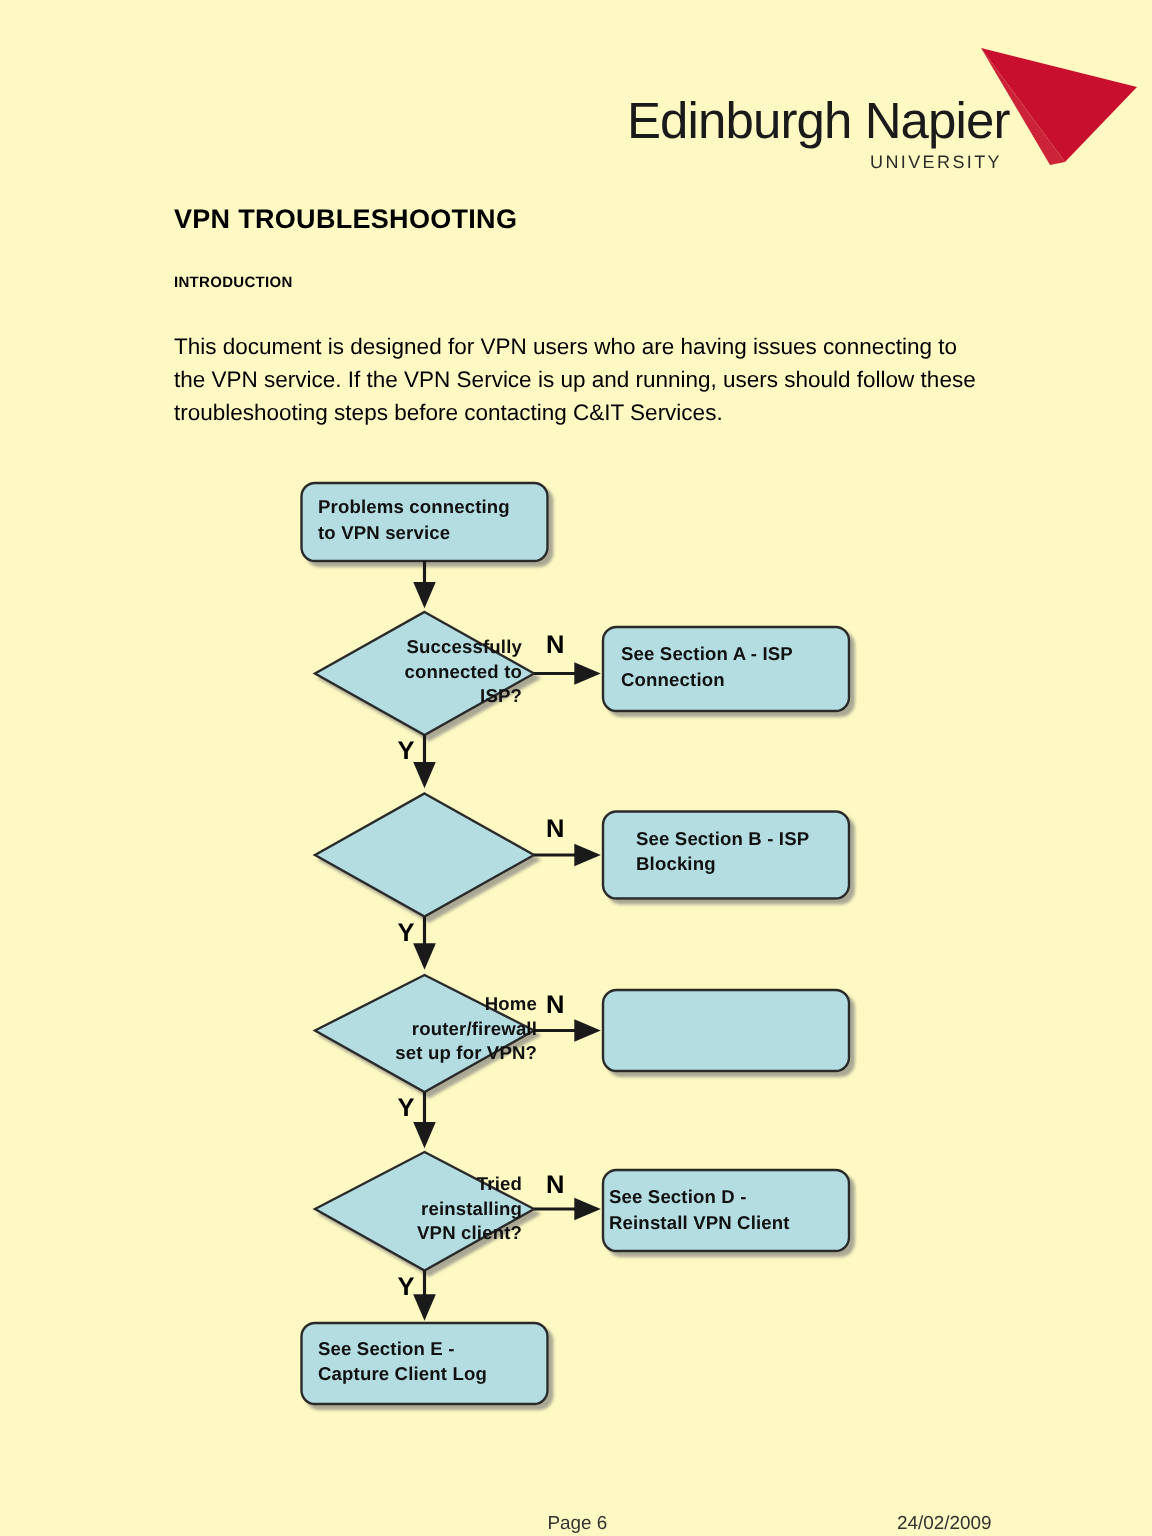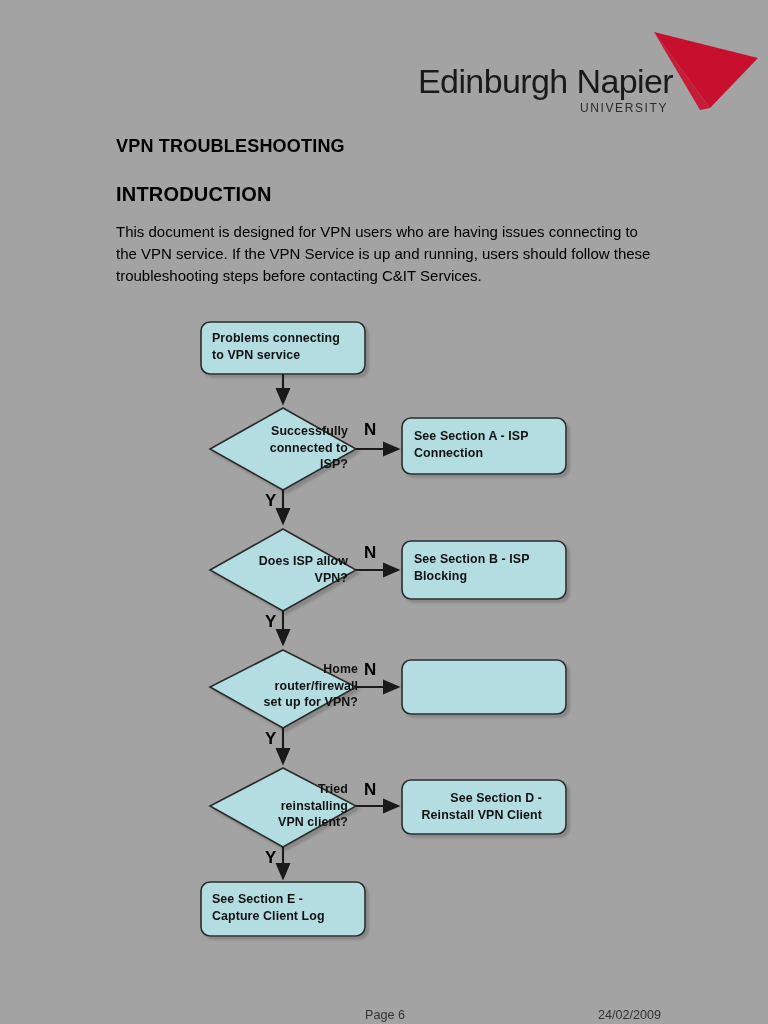--- a/index.html
+++ b/index.html
@@ -13,21 +13,21 @@
     position: relative;
     overflow: hidden;
     font-family: "Liberation Sans", sans-serif;
     color: #000000;
     -webkit-font-smoothing: antialiased;
   }
 
   .page {
     position: absolute;
     inset: 0;
-    background: #a3a3a3;
+    background: #fef9c3;
   }
 
   
   .logo {
     position: absolute;
     left: 418px;
     top: 26px;
     width: 330px;
     height: 96px;
   }
@@ -73,21 +73,21 @@
     left: 116px;
     top: 136px;
     font-size: 18px;
     font-weight: bold;
     letter-spacing: 0.2px;
   }
   .doc-subtitle {
     position: absolute;
     left: 116px;
     top: 183px;
-    font-size: 20px;
+    font-size: 10px;
     font-weight: bold;
     letter-spacing: 0.2px;
   }
   .doc-intro {
     position: absolute;
     left: 116px;
     top: 221px;
     width: 545px;
     font-size: 15px;
     line-height: 22px;
@@ -223,47 +223,43 @@
     <div>connected to</div>
     <div>ISP?</div>
   </div>
   <div class="edge-label" style="left:364px; top:421px;">N</div>
   <div class="edge-label" style="left:265px; top:492px;">Y</div>
   <div class="node-text" style="left:414px; top:428px; width:148px;">
     <div>See Section A - ISP</div>
     <div>Connection</div>
   </div>
 
-  <div class="node-text center" style="left:218px; top:553px; width:130px;">
-    <div>Does ISP allow</div>
-    <div>VPN?</div>
-  </div>
   <div class="edge-label" style="left:364px; top:544px;">N</div>
   <div class="edge-label" style="left:265px; top:613px;">Y</div>
-  <div class="node-text" style="left:414px; top:551px; width:148px;">
+  <div class="node-text" style="left:424px; top:551px; width:148px;">
     <div>See Section B - ISP</div>
     <div>Blocking</div>
   </div>
 
   <div class="node-text center" style="left:208px; top:661px; width:150px;">
     <div>Home</div>
     <div>router/firewall</div>
     <div>set up for VPN?</div>
   </div>
   <div class="edge-label" style="left:364px; top:661px;">N</div>
   <div class="edge-label" style="left:265px; top:730px;">Y</div>
 
   <div class="node-text center" style="left:218px; top:781px; width:130px;">
     <div>Tried</div>
     <div>reinstalling</div>
     <div>VPN client?</div>
   </div>
   <div class="edge-label" style="left:364px; top:781px;">N</div>
   <div class="edge-label" style="left:265px; top:849px;">Y</div>
-  <div class="node-text" style="left:390px; top:790px; width:152px;text-align:right;">
+  <div class="node-text" style="left:406px; top:790px; width:152px;">
     <div>See Section D -</div>
     <div>Reinstall VPN Client</div>
   </div>
 
   <div class="node-text" style="left:212px; top:891px; width:150px;">
     <div>See Section E -</div>
     <div>Capture Client Log</div>
   </div>
 
   <div class="footer">

